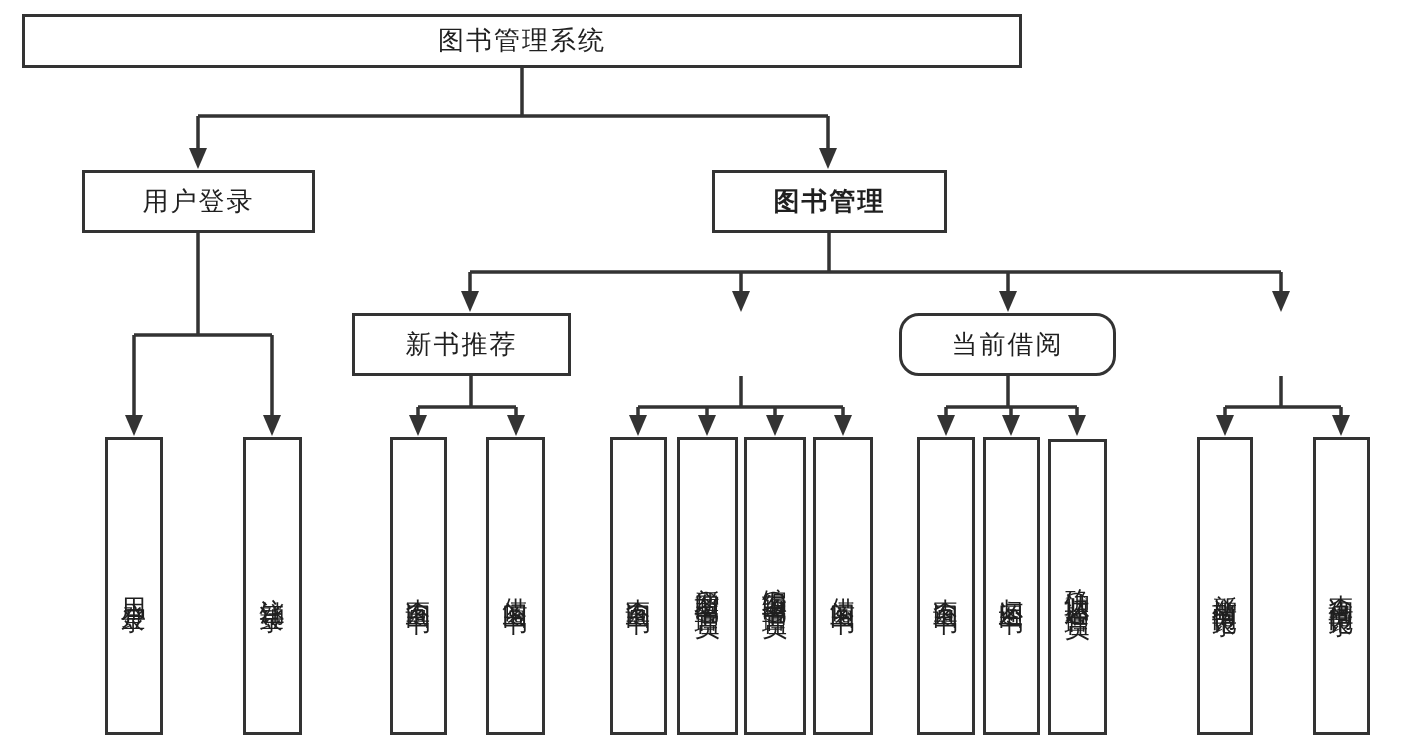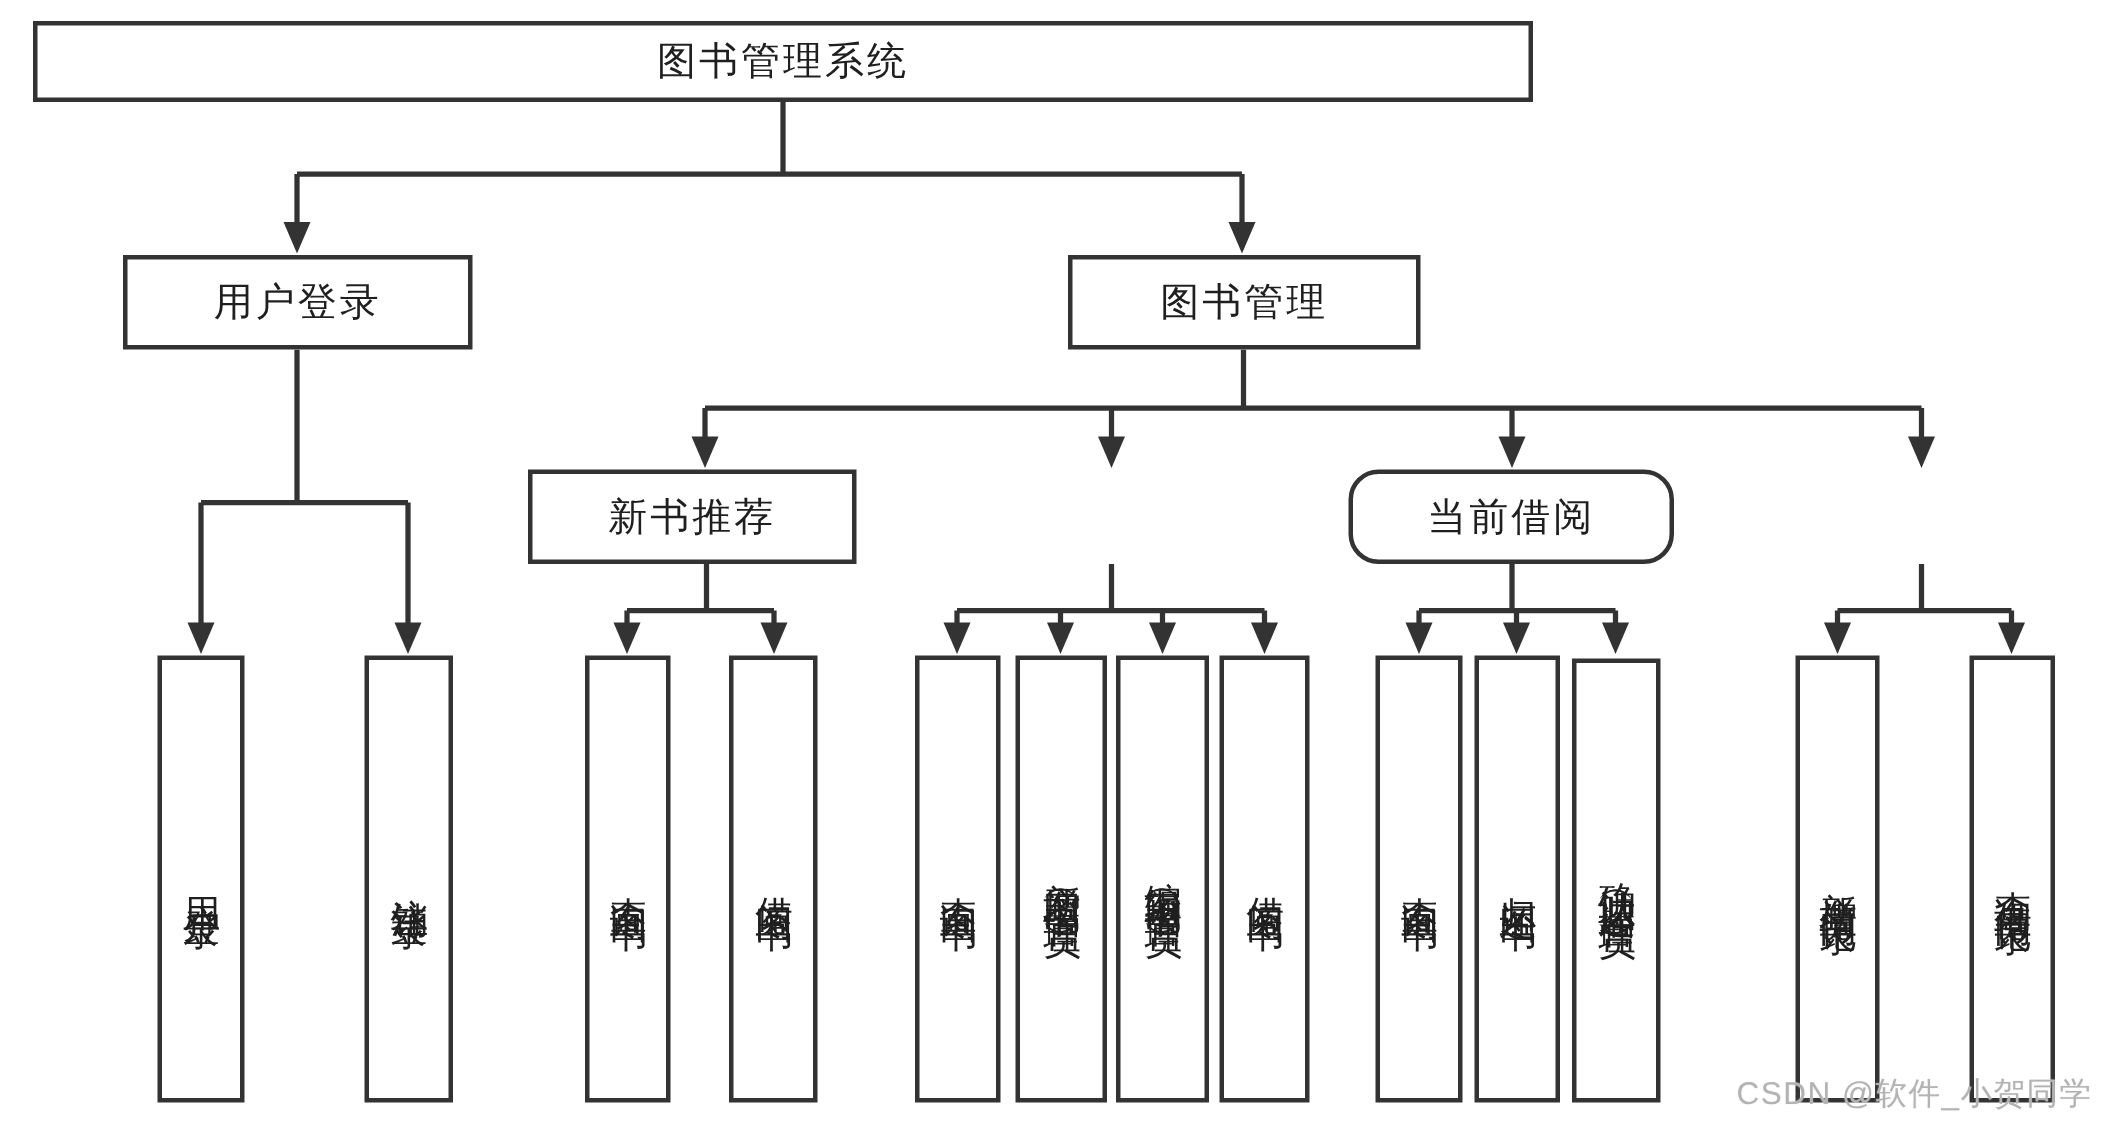--- a/index.html
+++ b/index.html
@@ -94,21 +94,21 @@
       <polygon points="1002,415 1020,415 1011,436"></polygon>
       <polygon points="1068,415 1086,415 1077,436"></polygon>
       <polygon points="1216,415 1234,415 1225,436"></polygon>
       <polygon points="1332,415 1350,415 1341,436"></polygon>
     </g>
   </svg>
 
   <div class="node" style="left:22px; top:14px; width:1000px; height:54px;">图书管理系统</div>
 
   <div class="node" style="left:82px; top:170px; width:233px; height:63px;">用户登录</div>
-  <div class="node" style="left:712px; top:170px; width:235px; height:63px;">图书管理</div>
+  <div class="node" style="left:712px; top:170px; width:235px; height:63px;font-weight:bold;">图书管理</div>
 
   <div class="node" style="left:352px; top:313px; width:219px; height:63px;">新书推荐</div>
   <div class="node" style="left:899px; top:313px; width:217px; height:63px;border-radius:20px;">当前借阅</div>
 
   <div class="node vertical" style="left:105px; top:437px; width:58px; height:298px;">用户登录</div>
   <div class="node vertical" style="left:243px; top:437px; width:59px; height:298px;">注销登录</div>
 
   <div class="node vertical" style="left:390px; top:437px; width:57px; height:298px;">查询图书</div>
   <div class="node vertical" style="left:486px; top:437px; width:59px; height:298px;">借阅图书</div>
 
@@ -117,15 +117,14 @@
   <div class="node vertical" style="left:744px; top:437px; width:62px; height:298px;">编辑图书（管理员）</div>
   <div class="node vertical" style="left:813px; top:437px; width:60px; height:298px;">借阅图书</div>
 
   <div class="node vertical" style="left:917px; top:437px; width:58px; height:298px;">查询图书</div>
   <div class="node vertical" style="left:983px; top:437px; width:57px; height:298px;">归还图书</div>
   <div class="node vertical" style="left:1048px; top:439px; width:59px; height:296px;">确认归还（管理员）</div>
 
   <div class="node vertical" style="left:1197px; top:437px; width:56px; height:298px;">新增借阅记录</div>
   <div class="node vertical" style="left:1313px; top:437px; width:57px; height:298px;">查询借阅记录</div>
 
-  <div class="watermark">CSDN @软件_小贺同学</div>
 
 </div>
 
 </body></html>

